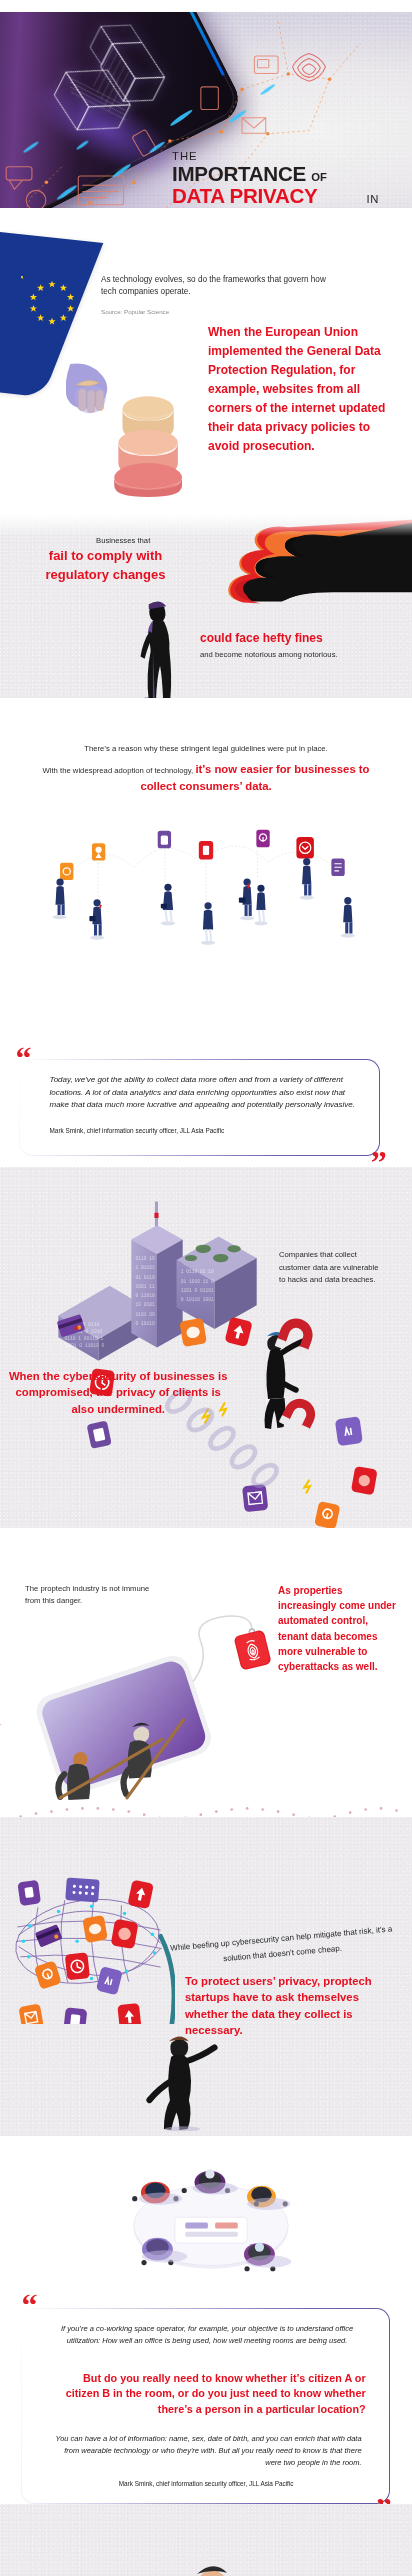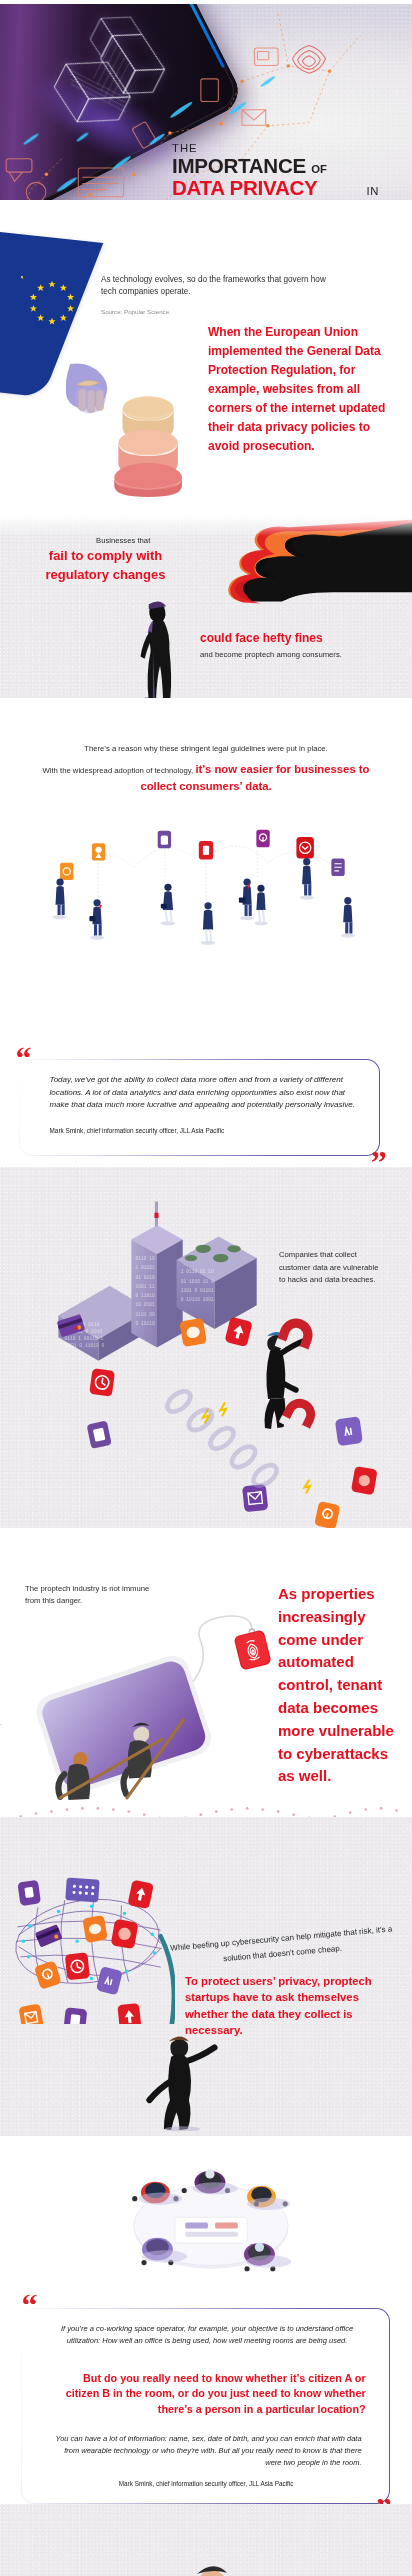--- a/index.html
+++ b/index.html
@@ -17,21 +17,21 @@
     background-image:
       radial-gradient(circle at 12% 18%, rgba(255,255,255,.9) 0 0.5px, transparent 0.5px),
       radial-gradient(circle at 38% 62%, rgba(0,0,0,.035) 0 0.5px, transparent 0.5px),
       radial-gradient(circle at 72% 28%, rgba(0,0,0,.03) 0 0.5px, transparent 0.5px),
       radial-gradient(circle at 88% 78%, rgba(255,255,255,.8) 0 0.5px, transparent 0.5px);
     background-size:3.6px 3.6px, 5.7px 5.7px, 4.6px 4.6px, 6.7px 6.7px;
   }
 
   
   .hero{
-    position:absolute; left:0; top:4px; width:412px; height:196px; overflow:hidden;
+    position:absolute; left:0; top:12px; width:412px; height:196px; overflow:hidden;
     background:
       radial-gradient(ellipse at 78% 62%, #f3f2f2 0%, #e9e7ea 38%, #d9d6e2 62%, #c9c6dc 100%);
   }
   .hero .tex{
     position:absolute; inset:0;
     background-image:
       radial-gradient(circle at 20% 30%, rgba(255,255,255,.55) 0 0.6px, transparent 0.6px),
       radial-gradient(circle at 62% 71%, rgba(0,0,0,.05) 0 0.6px, transparent 0.6px);
     background-size:4.1px 4.1px, 6.2px 6.2px;
     opacity:.8;
@@ -138,21 +138,21 @@
   .cyber-red{ position:absolute; left:7.2px; top:201px; width:222px; text-align:center;
     font-size:11.3px; font-weight:700; line-height:1.45; color:#e60f1f;}
   .city{ position:absolute; left:49px; top:15.5px; width:216px; height:185px;}
   .magnetman{ position:absolute; left:234px; top:129px; width:98px; height:134px;}
   .chain{ position:absolute; left:155px; top:216px; width:216px; height:118px; opacity:.45;}
   .floaticons{ position:absolute; left:0; top:0; width:412px; height:361px;}
 
   
   .sec-prop{ position:absolute; left:0; top:1528px; width:412px; height:289px; background:#fff; overflow:hidden;}
   .prop-small{ position:absolute; left:25px; top:55px; width:129px; font-size:7.7px; line-height:1.52; color:#2b2b2b;}
-  .prop-red{ position:absolute; left:278px; top:55px; width:122px; font-size:15px; font-weight:700; line-height:1.52; color:#e60f1f;}
+  .prop-red{ position:absolute; left:278px; top:55px; width:122px; font-size:10px; font-weight:700; line-height:1.52; color:#e60f1f;}
   .tablet{ position:absolute; left:29px; top:124px; width:196px; height:149px; }
   .fishhook{ position:absolute; left:180px; top:77px; width:113px; height:113px;}
   .dots-arc{ position:absolute; left:0; top:196px; width:412px; height:103px; }
 
   
   .sec-net{ position:absolute; left:0; top:1817px; width:412px; height:319px; overflow:hidden; }
   .netbag{ position:absolute; left:5.2px; top:52px; width:170px; height:155px;}
   .mitigate{ position:absolute; left:166px; top:115px; width:232px;
      font-size:8px; line-height:1.85; color:#1f1f1f; transform:rotate(-5deg); text-align:center;}
   .protect-red{ position:absolute; left:185px; top:156px; width:216px; font-size:11.3px;
@@ -331,21 +331,21 @@
       <path d="M36 14 q22 -12 34 4 l-34 6z" fill="#4a2f6a"></path>
       <path d="M44 46 q14 -6 22 2 q12 24 10 56 l-36 2 q-6 -34 4 -60z" fill="#141414"></path>
       <path d="M44 46 q-8 8 -10 24 l8 2z" fill="#6a4b93"></path>
       <path d="M38 66 q-14 22 -18 50 l8 4 q8 -30 18 -46z" fill="#141414"></path>
       <path d="M40 104 l36 -2 q6 52 2 96 l-14 2 q-2 -46 -6 -66 q-6 22 -8 68 l-14 0 q-6 -52 4 -98z" fill="#141414"></path>
       <path d="M44 104 l4 96 l-4 0z" fill="#6a4b93" opacity=".8"></path>
       <path d="M28 196 l16 0 l0 8 l-20 0z" fill="#0b0b0b"></path>
       <path d="M62 200 l16 0 l2 6 l-20 0z" fill="#0b0b0b"></path>
     </svg>
     <div class="fines-big">could face hefty fines</div>
-    <div class="fines-sub">and become proptech among consumers.</div>
+    <div class="fines-sub">and become notorious among notorious.</div>
   </section>
 
   <section class="sec-collect">
     <div class="collect-l1">There’s a reason why these stringent legal guidelines were put in place.</div>
     <div class="collect-l2">
       <span>With the widespread adoption of technology,</span>
       <b>it’s now easier for businesses to collect consumers’ data.</b>
     </div>
 
     <svg class="netfig" viewBox="0 0 660 290">
@@ -573,20 +573,21 @@
       <g fill="none" stroke="#a79ec9" stroke-width="9">
         <ellipse cx="46" cy="36" rx="26" ry="15" transform="rotate(-38 46 36)"></ellipse>
         <ellipse cx="88" cy="72" rx="26" ry="15" transform="rotate(-38 88 72)"></ellipse>
         <ellipse cx="130" cy="108" rx="26" ry="15" transform="rotate(-38 130 108)"></ellipse>
         <ellipse cx="172" cy="144" rx="26" ry="15" transform="rotate(-38 172 144)"></ellipse>
         <ellipse cx="214" cy="180" rx="26" ry="15" transform="rotate(-38 214 180)"></ellipse>
       </g>
     </svg>
 
     <div class="cyber-right">Companies that collect customer data are vulnerable to hacks and data breaches.</div>
+    <div class="cyber-red">When the cybersecurity of businesses is compromised, the privacy of clients is also undermined.</div>
   </section>
 
   <section class="sec-prop">
     <div class="prop-small">The proptech industry is not immune from this danger.</div>
     <div class="prop-red">As properties increasingly come under automated control, tenant data becomes more vulnerable to cyberattacks as well.</div>
 
     <svg class="fishhook" viewBox="0 0 220 220">
       <path d="M6 170 Q60 120 40 70 Q24 30 90 22 Q140 18 140 48" fill="none" stroke="#d8d8de" stroke-width="3"></path>
       <circle cx="140" cy="52" r="5" fill="none" stroke="#b9b9c4" stroke-width="3"></circle>
       <g transform="translate(104,62) rotate(-14)">

